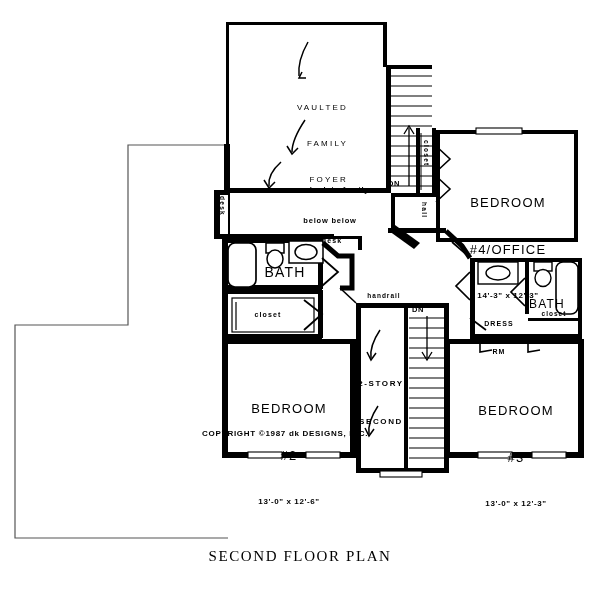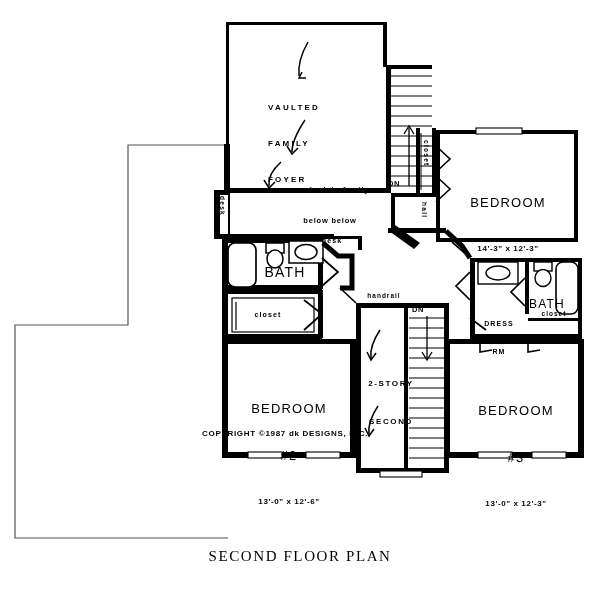--- a/index.html
+++ b/index.html
@@ -20,21 +20,21 @@
   .dim{
     font-weight:bold;font-size:8px;letter-spacing:.6px;text-align:center;
   }
   .tiny{
     font-weight:bold;font-size:7px;letter-spacing:1.1px;text-align:center;
   }
   .tiny6{
     font-weight:bold;font-size:6.5px;letter-spacing:1px;text-align:center;
   }
   .vaulted{
-    font-weight:bold;font-size:8px;letter-spacing:2.2px;text-align:left;
+    font-weight:normal;font-size:8px;letter-spacing:2.2px;text-align:right;
     line-height:1.5;
   }
   .overlook{
     font-weight:bold;font-size:7.5px;letter-spacing:.8px;text-align:center;
     line-height:1.35;
   }
   .foyer{
     font-weight:bold;font-size:8px;letter-spacing:1.6px;text-align:center;
     line-height:1.6;
   }
@@ -268,20 +268,21 @@
 </div>
 
 <div class="txt dn" style="left:388px;top:180px;">DN</div>
 
 <div class="txt vert" style="left:422px;top:140px;">closet</div>
 
 <div class="txt vert" style="left:420px;top:202px;">hall</div>
 
 <div class="txt" style="left:452px;top:162px;width:112px;">
   <div class="room-name">BEDROOM</div>
+  <div class="room-name">#4/OFFICE</div>
   <div class="dim" style="margin-top:2px;">14'-3" x 12'-3"</div>
 </div>
 
 <div class="txt vert" style="left:218px;top:196px;">desk</div>
 
 <div class="txt tiny" style="left:312px;top:237px;width:40px;">desk</div>
 
 <div class="txt room-name big" style="left:252px;top:265px;width:66px;">BATH</div>
 
 <div class="txt tiny" style="left:240px;top:311px;width:56px;">closet</div>
@@ -289,21 +290,21 @@
 <div class="txt" style="left:232px;top:368px;width:114px;">
   <div class="room-name">BEDROOM</div>
   <div class="room-name">#2</div>
   <div class="dim" style="margin-top:2px;">13'-0" x 12'-6"</div>
 </div>
 
 <div class="txt tiny6" style="left:360px;top:293px;width:48px;">handrail</div>
 
 <div class="txt dn" style="left:412px;top:306px;">DN</div>
 
-<div class="txt foyer" style="left:368px;top:352px;width:46px;">
+<div class="txt foyer" style="left:358px;top:352px;width:46px;">
   <div>2-STORY</div>
   <div>SECOND</div>
 </div>
 
 <div class="txt tiny" style="left:476px;top:300px;width:46px;line-height:1.35;">
   <div>DRESS</div>
   <div>RM</div>
 </div>
 
 <div class="txt room-name" style="left:524px;top:298px;width:46px;font-size:12px;">BATH</div>

